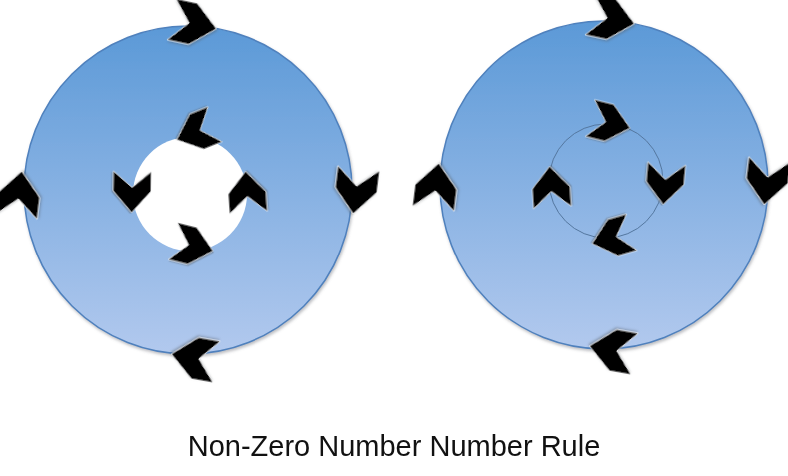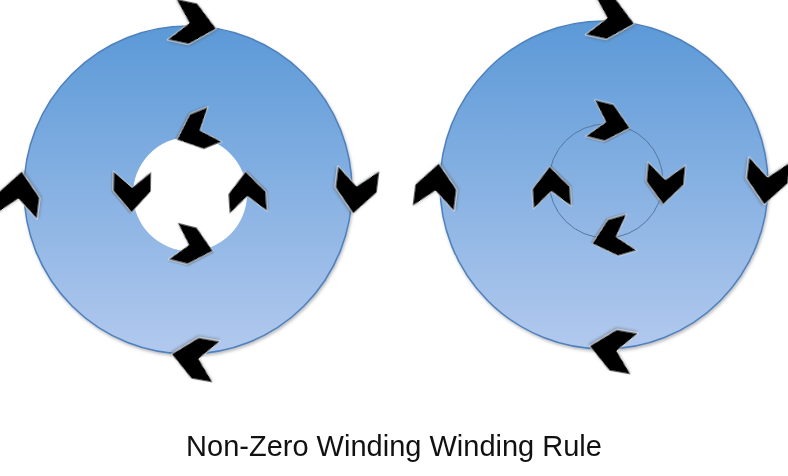--- a/index.html
+++ b/index.html
@@ -63,14 +63,14 @@
           <use href="#chevron" transform="translate(612,350) rotate(190) scale(1)" fill="#000000" stroke="rgba(255,255,255,0.8)" stroke-width="1" filter="url(#tinyShadow)"></use>
           <use href="#chevron" transform="translate(436,186) rotate(277) scale(1)" fill="#000000" stroke="rgba(255,255,255,0.8)" stroke-width="1" filter="url(#tinyShadow)"></use>
           <use href="#chevron" transform="translate(610,123) rotate(14) scale(0.9)" fill="#000000" stroke="rgba(255,255,255,0.8)" stroke-width="1" filter="url(#tinyShadow)"></use>
           <use href="#chevron" transform="translate(665,184) rotate(95) scale(0.9)" fill="#000000" stroke="rgba(255,255,255,0.8)" stroke-width="1" filter="url(#tinyShadow)"></use>
           <use href="#chevron" transform="translate(612,238) rotate(164) scale(0.9)" fill="#000000" stroke="rgba(255,255,255,0.8)" stroke-width="1" filter="url(#tinyShadow)"></use>
           <use href="#chevron" transform="translate(551,187) rotate(266) scale(0.9)" fill="#000000" stroke="rgba(255,255,255,0.8)" stroke-width="1" filter="url(#tinyShadow)"></use>
         </g>
       </g>
   </svg>
 
-  <div class="title" style="color: rgb(17, 17, 17);">Non-Zero Winding Winding Rule</div>
+  <div class="title" style="color: rgb(17, 17, 17);">Non-Zero Number Number Rule</div>
 </div>
 
 </body></html>

